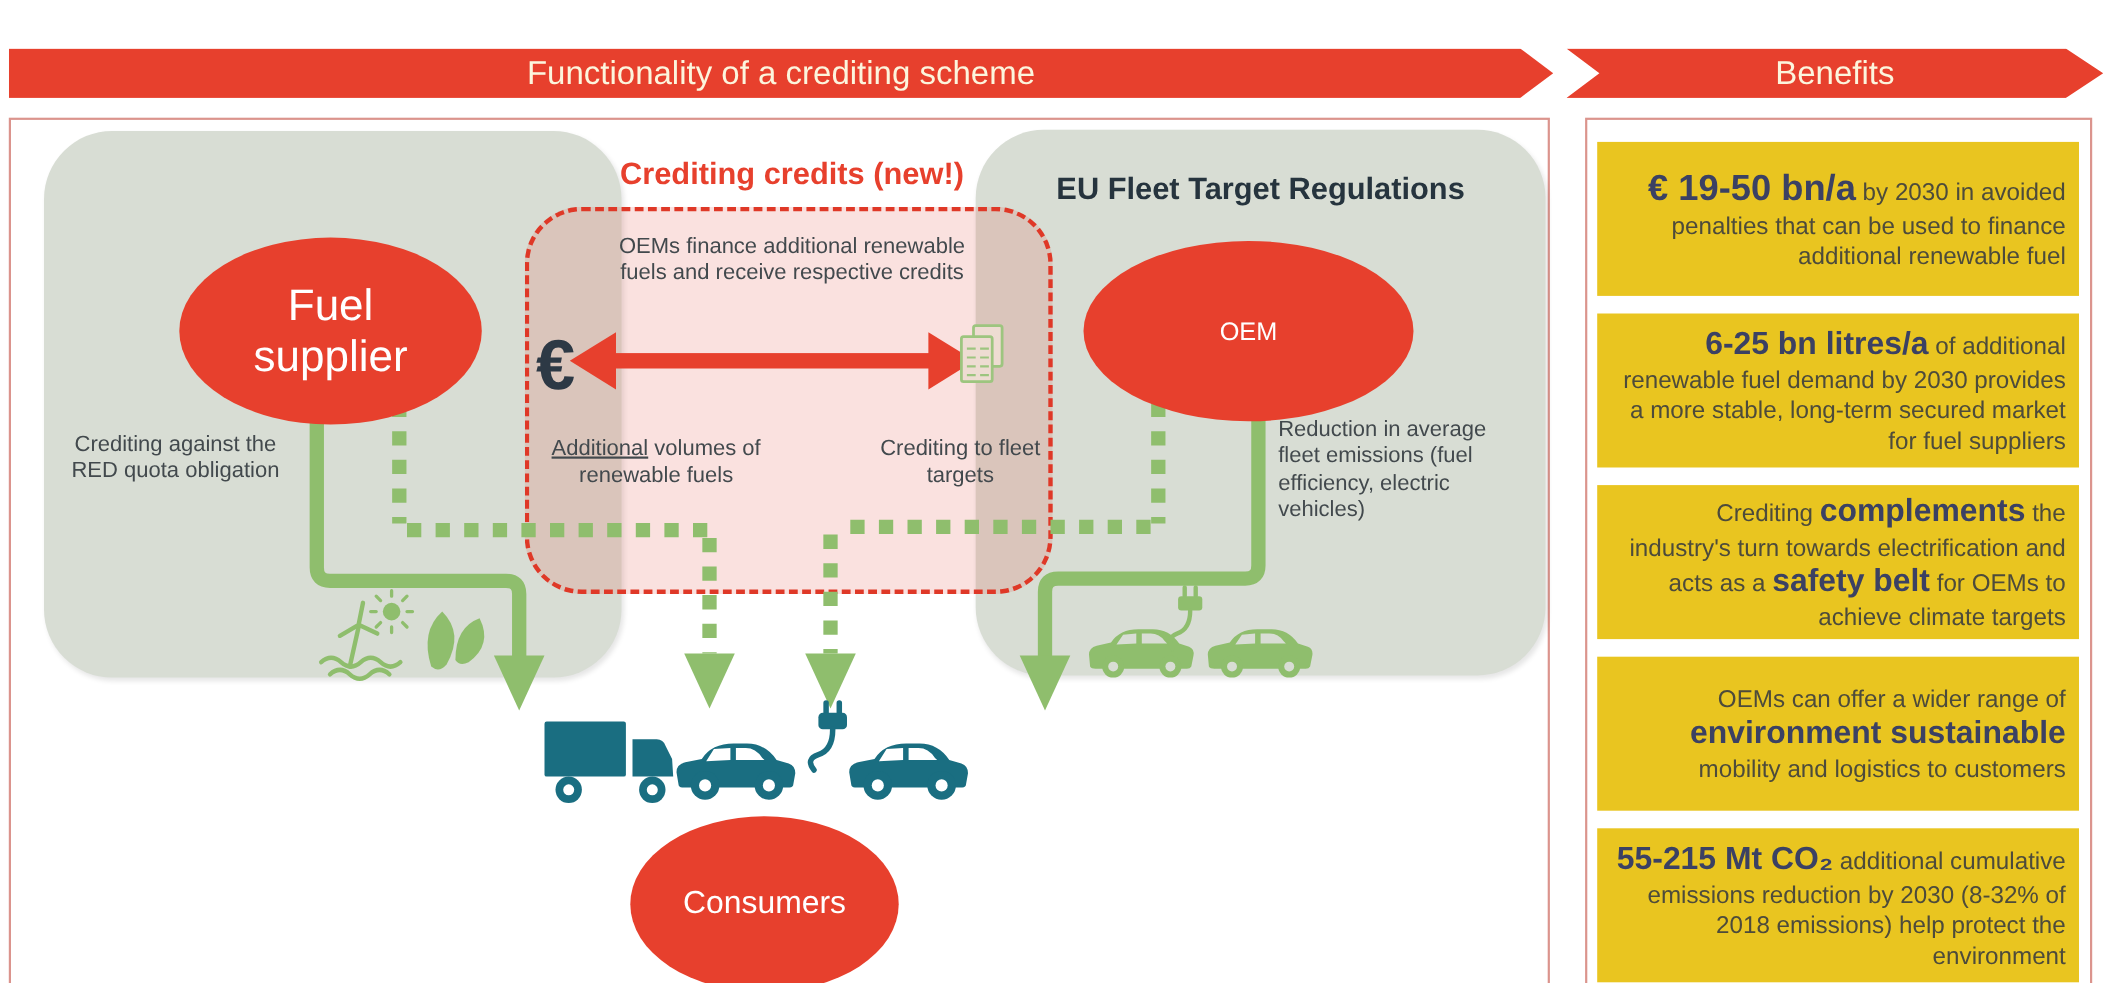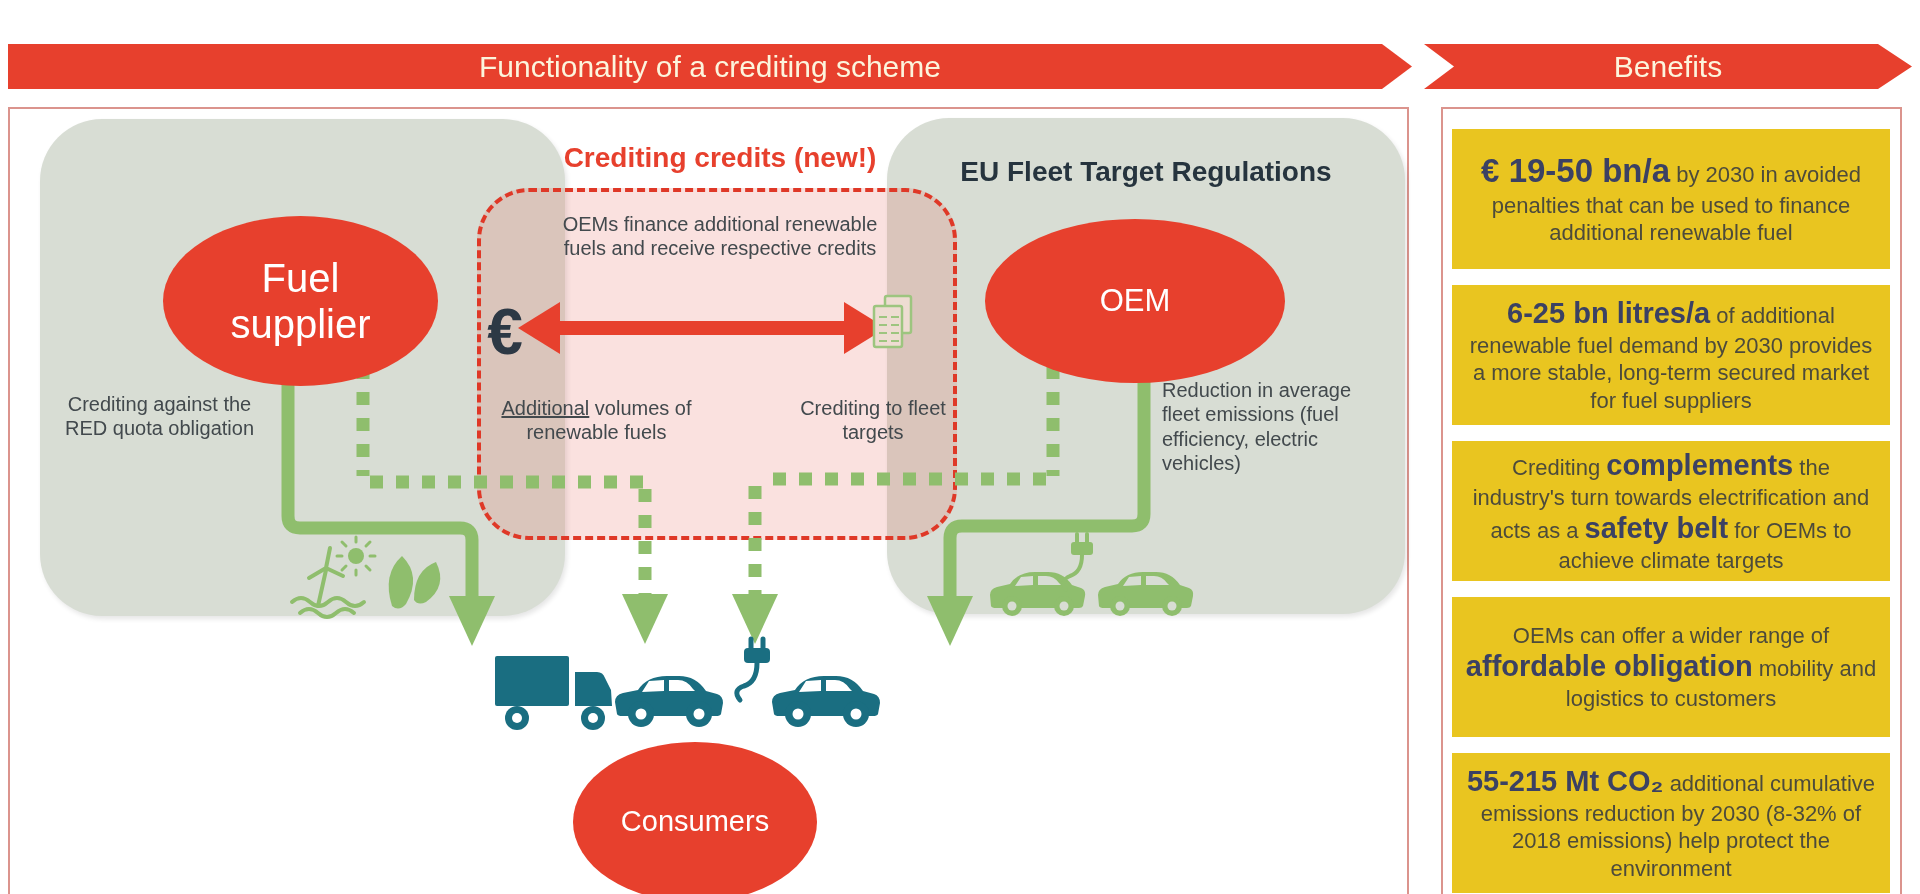--- a/index.html
+++ b/index.html
@@ -28,26 +28,26 @@
   .credit-title{position:absolute;left:520px;top:106px;width:400px;text-align:center;
                 font-weight:bold;font-size:28px;color:#e7402d;}
   .note{position:absolute;color:#42494d;font-size:20px;line-height:1.22;}
   .center{text-align:center;}
   .u{text-decoration:underline;}
   .actor{position:absolute;background:#e7402d;border-radius:50%;display:flex;
          align-items:center;justify-content:center;color:#ffffff;text-align:center;
          line-height:1.15;}
   .actor.fuel{left:163px;top:180px;width:275px;height:170px;font-size:40px;}
   .actor.fuel p{width:160px;margin:0;}
-  .actor.oem{left:985px;top:183px;width:300px;height:164px;font-size:31px;}
+  .actor.oem{left:985px;top:183px;width:300px;height:164px;font-size:23px;}
   .actor.consumers{left:573px;top:706px;width:244px;height:160px;font-size:29px;}
   .benefits-stack{position:absolute;left:1452px;top:93px;width:438px;display:flex;
                   flex-direction:column;gap:16px;}
   .benefit{background:#e9c520;height:140px;display:flex;align-items:center;
-           justify-content:center;text-align:center;padding:4px 12px;box-sizing:border-box;
+           justify-content:center;text-align:right;padding:4px 12px;box-sizing:border-box;
            color:#4d4b3b;font-size:22px;line-height:1.24;}
   .benefit p{margin:0;}
   .em{font-weight:bold;color:#3b4163;font-size:29px;}
   .em.xl{font-size:33px;}
   svg{position:absolute;inset:0;pointer-events:none;}
 </style>
 </head>
 <body>
 
 <div class="stage">
@@ -208,20 +208,20 @@
     <div class="benefit">
       <p><span class="em xl">€ 19-50 bn/a</span><span> by 2030 in avoided penalties that can be used to finance additional renewable fuel</span></p>
     </div>
     <div class="benefit">
       <p><span class="em">6-25 bn litres/a</span><span> of additional renewable fuel demand by 2030 provides a more stable, long-term secured market for fuel suppliers</span></p>
     </div>
     <div class="benefit">
       <p><span>Crediting </span><span class="em">complements</span><span> the industry's turn towards electrification and acts as a </span><span class="em">safety belt</span><span> for OEMs to achieve climate targets</span></p>
     </div>
     <div class="benefit">
-      <p><span>OEMs can offer a wider range of </span><span class="em">affordable obligation</span><span> mobility and logistics to customers</span></p>
+      <p><span>OEMs can offer a wider range of </span><span class="em">environment sustainable</span><span> mobility and logistics to customers</span></p>
     </div>
     <div class="benefit">
       <p><span class="em">55-215 Mt CO₂</span><span> additional cumulative emissions reduction by 2030 (8-32% of 2018 emissions) help protect the environment</span></p>
     </div>
   </div>
 
 </div>
 
 </body></html>

